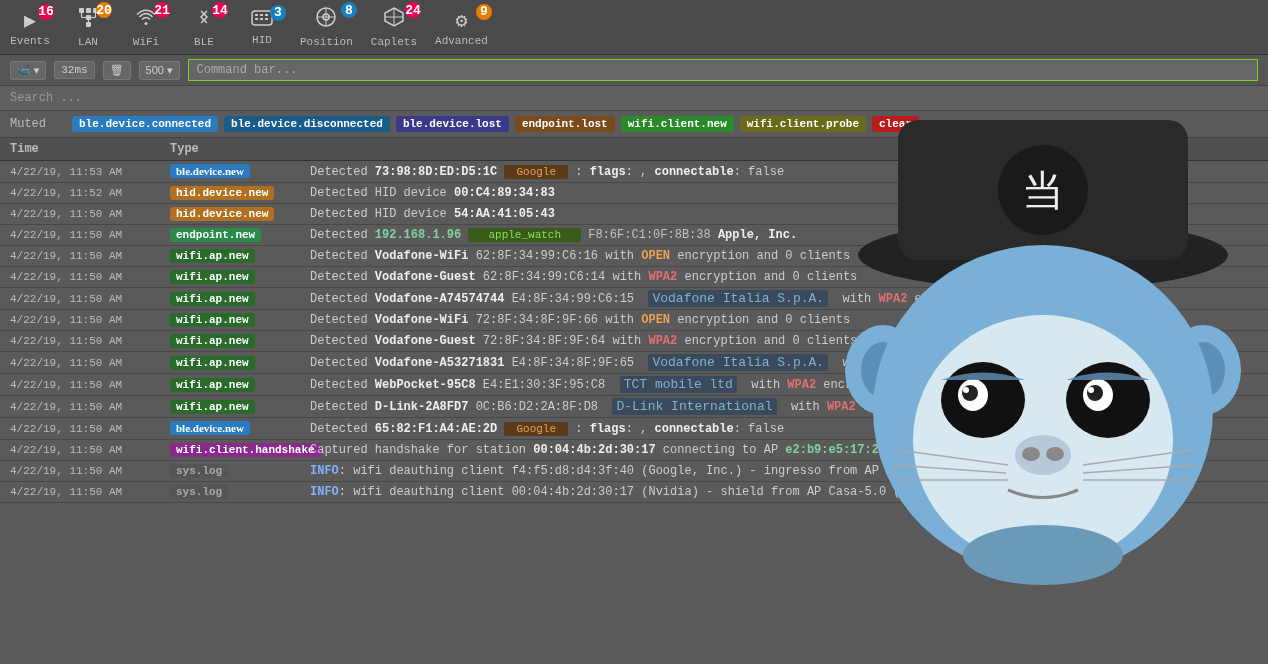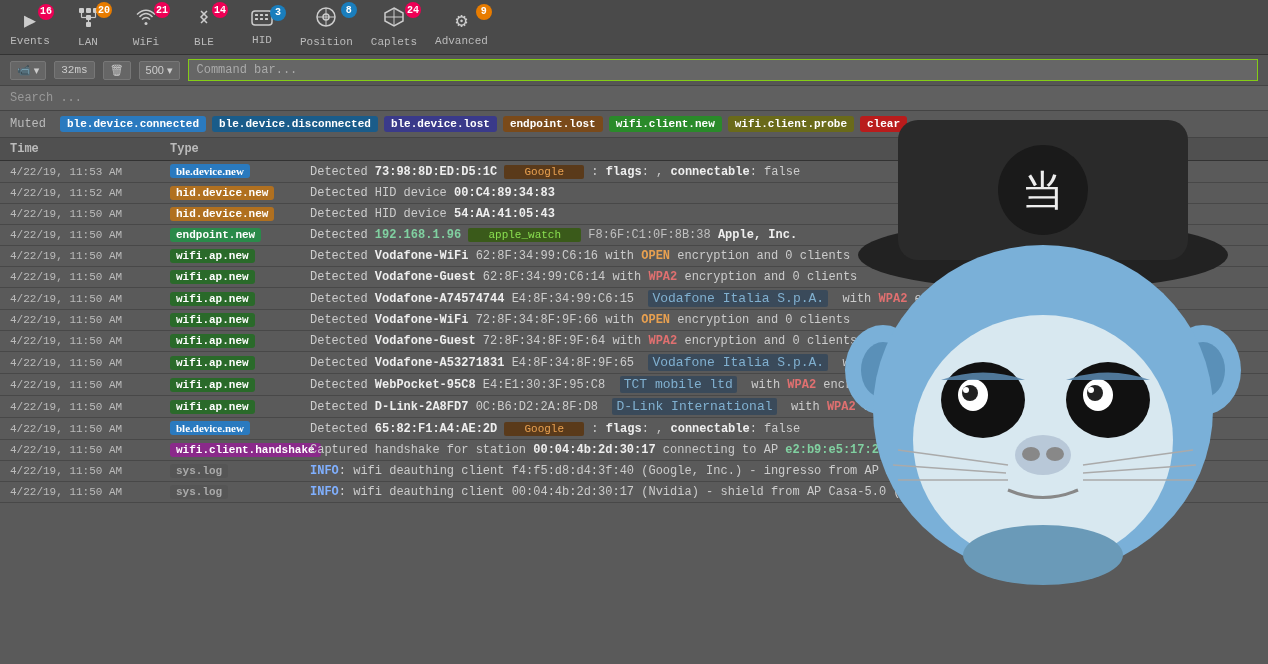--- a/index.html
+++ b/index.html
@@ -30,21 +30,21 @@
       position: relative;
       min-width: 40px;
     }
     .nav-item .badge {
       position: absolute;
       top: -4px;
       right: -4px;
       background: #e05;
       color: #fff;
       border-radius: 50%;
-      font-size: 10px;
+      font-size: 13px;
       width: 16px;
       height: 16px;
       display: flex;
       align-items: center;
       justify-content: center;
       font-weight: bold;
     }
     .nav-item .badge.orange { background: #e87c00; }
     .nav-item .badge.blue { background: #1a7ebd; }
     .nav-item .icon-wrap {
@@ -113,21 +113,21 @@
       align-items: center;
       background: #5a5a5a;
       padding: 5px 10px;
       gap: 6px;
       flex-wrap: wrap;
       border-bottom: 1px solid #444;
     }
     .muted-label {
       color: #bbb;
       font-size: 12px;
-      margin-right: 8px;
+      margin-right: 20px;
     }
     .tag {
       padding: 2px 7px;
       border-radius: 3px;
       font-size: 11px;
       font-weight: bold;
       cursor: pointer;
     }
     .tag-ble-connected { background: #2a7abf; color: #fff; }
     .tag-ble-disconnected { background: #1a5c8a; color: #fff; }
@@ -169,21 +169,21 @@
     }
     .bt-ble-new { background: #2a7abf; color: #fff; font-family: Liberation Serif, serif; }
     .bt-hid-new { background: #b07020; color: #fff; }
     .bt-endpoint-new { background: #2a8a4a; color: #fff; }
     .bt-wifi-ap-new { background: #2a6a2a; color: #fff; }
     .bt-wifi-handshake { background: #8a2a8a; color: #fff; }
     .bt-syslog { background: #555; color: #aaa; }
 
     .detail { font-size: 12px; color: #ccc; }
     .detail b { color: #eee; }
-    .detail .highlight-google { background: #5a3a1a; color: #e8a050; padding: 1px 20px; border-radius: 2px; font-size: 11px; }
+    .detail .highlight-google { background: #5a3a1a; color: #e8a050; padding: 1px 12px; border-radius: 2px; font-size: 11px; }
     .detail .highlight-apple { background: #3a5a1a; color: #8ae050; padding: 1px 20px; border-radius: 2px; font-size: 11px; }
     .detail .highlight-vendor { background: #3a4a5a; color: #80b0d0; padding: 1px 4px; border-radius: 2px; font-size: 13px; }
     .detail .highlight-enc { color: #e8a050; font-weight: bold; }
     .detail .highlight-wpa { color: #e07070; font-weight: bold; text-align: right; }
     .detail .highlight-mac { color: #c0c0c0; }
     .detail .highlight-ip { color: #80d0a0; font-weight: bold; }
     .detail .highlight-ap { color: #80d0a0; font-weight: bold; }
     .detail .highlight-info { color: #80b0ff; font-weight: bold; }
 
     

